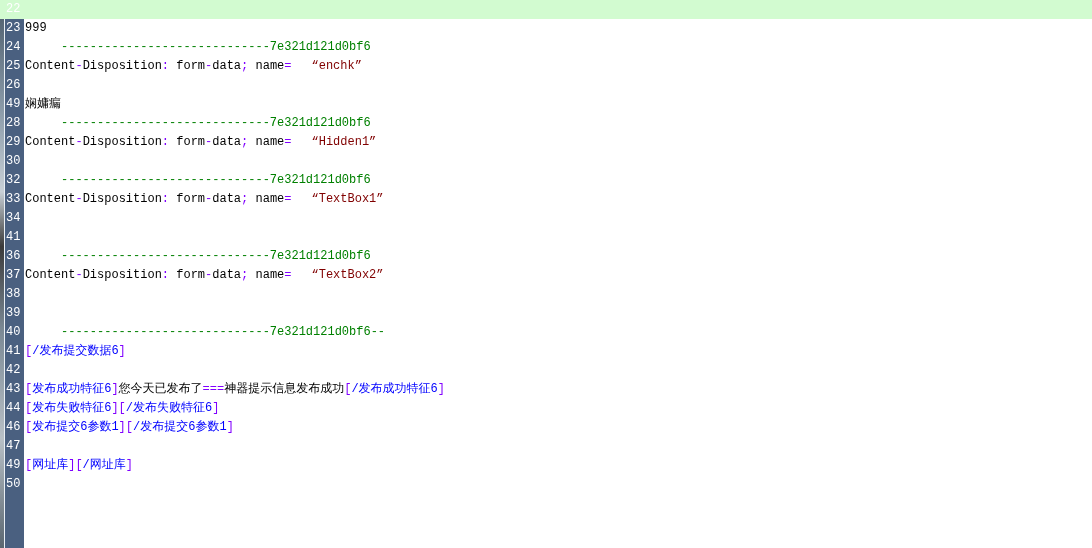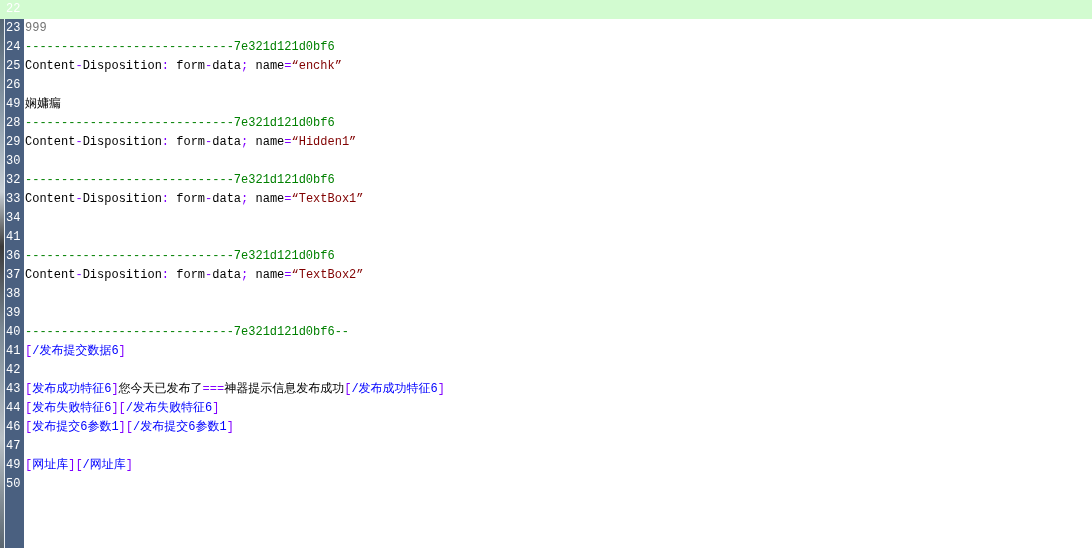--- a/index.html
+++ b/index.html
@@ -23,25 +23,25 @@
   .line {
     position:relative; height:19px; line-height:19px; white-space:pre;
   }
   .line.current { background:#d2fbd0; }
   .ln {
     position:absolute; left:5px; top:0; width:19px; height:30px;
     color:#ffffff; font-size:12px; text-align:left; padding-left:1px;
     box-sizing:border-box;
   }
   .code { position:absolute; left:25px; top:0; height:19px; }
-  .c-num { color:#737373; }
-  .c-boundary { color:#008000; }
+  .c-num { color:#000000; }
+  .c-boundary { color:#008000;margin-left:36px; }
   .c-text { color:#000000; }
   .c-op { color:#8000ff; }
-  .c-str { color:#800000; }
+  .c-str { color:#800000;margin-left:20px; }
   .c-tag { color:#0000ff; }
   .c-br { color:#8000ff; }
   .c-comment { color:#008000; }
 </style>
 </head>
 <body>
 
 <div class="leftstrip"></div>
 <div class="leftsep"></div>
 <div class="gutter"></div>

